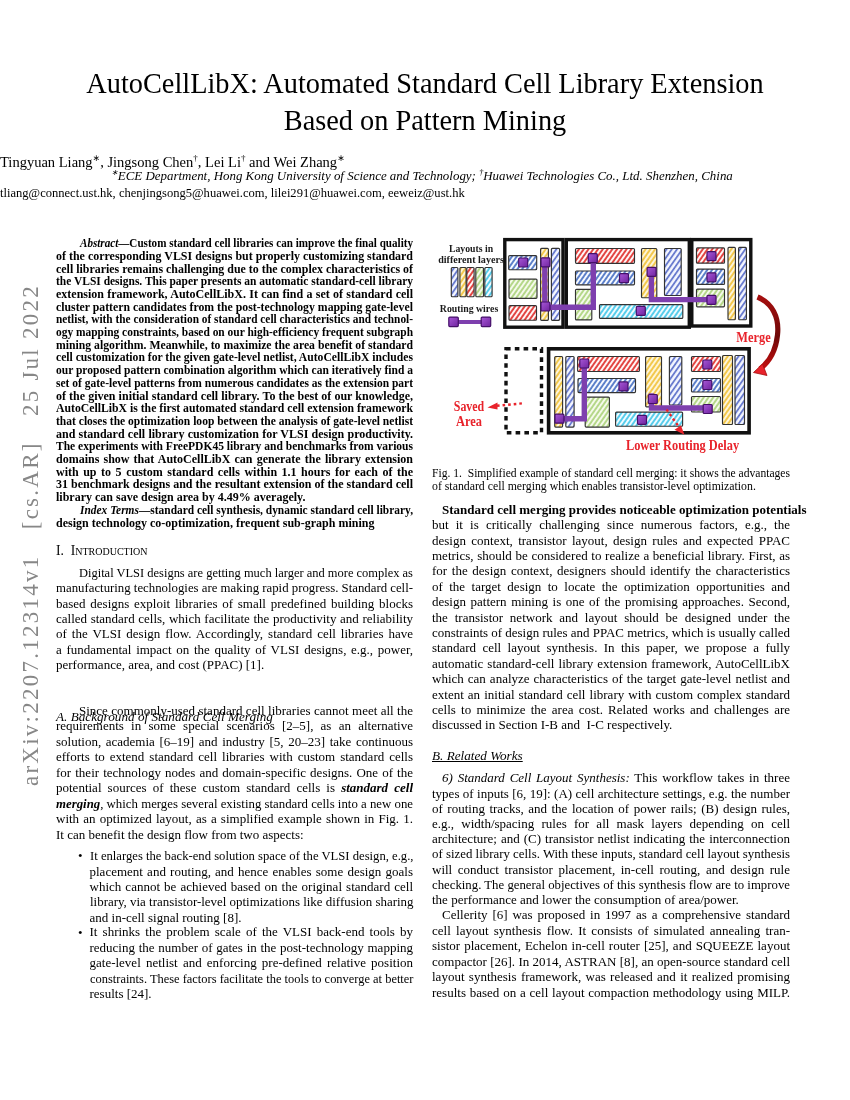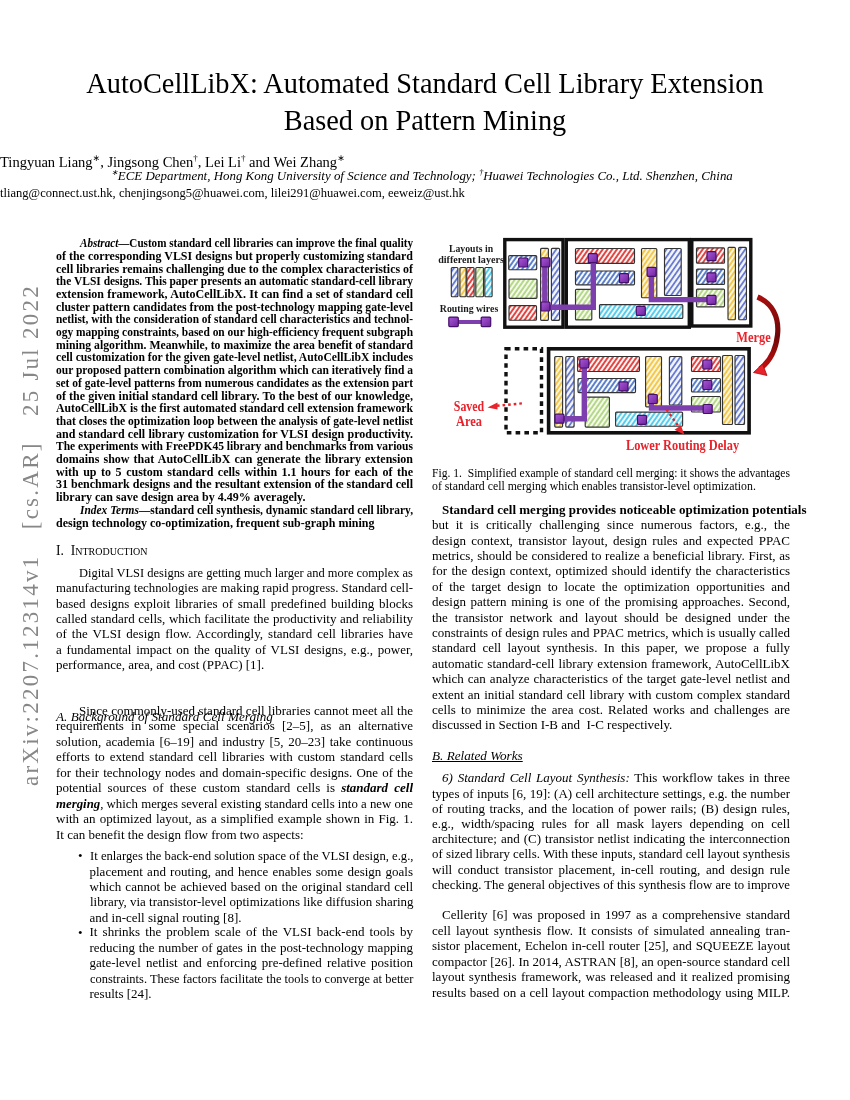--- a/index.html
+++ b/index.html
@@ -287,21 +287,21 @@
 <div class="blk " style="left:432px;top:467.1px;width:358px;font-size:11.8px;line-height:13.1px;">
 <div class="j" style="transform:scaleX(0.9815);transform-origin:0 50%;">Fig. 1.&nbsp;&nbsp;Simplified example of standard cell merging: it shows the advantages</div>
 <div class="l">of standard cell merging which enables transistor-level optimization.</div>
 </div>
 
 <div class="blk " style="left:432px;top:501.7px;width:358px;font-size:13.0px;line-height:15.4px;">
 <div class="j" style="text-indent:10.0px;font-weight:bold;">Standard cell merging provides noticeable optimization potentials</div>
 <div class="j">but it is critically challenging since numerous factors, e.g., the</div>
 <div class="j">design context, transistor layout, design rules and expected PPAC</div>
 <div class="j">metrics, should be considered to realize a beneficial library. First, as</div>
-<div class="j">for the design context, optimized should identify the characteristics</div>
+<div class="j">for the design context, designers should identify the characteristics</div>
 <div class="j">of the target design to locate the optimization opportunities and</div>
 <div class="j">design pattern mining is one of the promising approaches. Second,</div>
 <div class="j">the transistor network and layout should be designed under the</div>
 <div class="j" style="transform:scaleX(0.9958);transform-origin:0 50%;">constraints of design rules and PPAC metrics, which is usually called</div>
 <div class="j">standard cell layout synthesis. In this paper, we propose a fully</div>
 <div class="j">automatic standard-cell library extension framework, AutoCellLibX</div>
 <div class="j">which can analyze characteristics of the target gate-level netlist and</div>
 <div class="j">extent an initial standard cell library with custom complex standard</div>
 <div class="j">cells to minimize the area cost. Related works and challenges are</div>
 <div class="l">discussed in Section I-B and&nbsp; I-C respectively.</div>
@@ -311,20 +311,21 @@
 
 <div class="blk " style="left:432px;top:770.3px;width:358px;font-size:13.0px;line-height:15.2px;">
 <div class="j" style="text-indent:10.0px;"><i>6) Standard Cell Layout Synthesis:</i> This workflow takes in three</div>
 <div class="j">types of inputs [6, 19]: (A) cell architecture settings, e.g. the number</div>
 <div class="j">of routing tracks, and the location of power rails; (B) design rules,</div>
 <div class="j">e.g., width/spacing rules for all mask layers depending on cell</div>
 <div class="j">architecture; and (C) transistor netlist indicating the interconnection</div>
 <div class="j" style="transform:scaleX(0.9897);transform-origin:0 50%;">of sized library cells. With these inputs, standard cell layout synthesis</div>
 <div class="j">will conduct transistor placement, in-cell routing, and design rule</div>
 <div class="j" style="transform:scaleX(0.9834);transform-origin:0 50%;">checking. The general objectives of this synthesis flow are to improve</div>
+<div class="l">the performance and lower the consumption of area/power.</div>
 </div>
 
 <div class="blk " style="left:432px;top:907.0px;width:358px;font-size:13.0px;line-height:15.6px;">
 <div class="j" style="text-indent:10.0px;">Cellerity [6] was proposed in 1997 as a comprehensive standard</div>
 <div class="j">cell layout synthesis flow. It consists of simulated annealing tran-</div>
 <div class="j">sistor placement, Echelon in-cell router [25], and SQUEEZE layout</div>
 <div class="j">compactor [26]. In 2014, ASTRAN [8], an open-source standard cell</div>
 <div class="j">layout synthesis framework, was released and it realized promising</div>
 <div class="j">results based on a cell layout compaction methodology using MILP.</div>
 </div>

